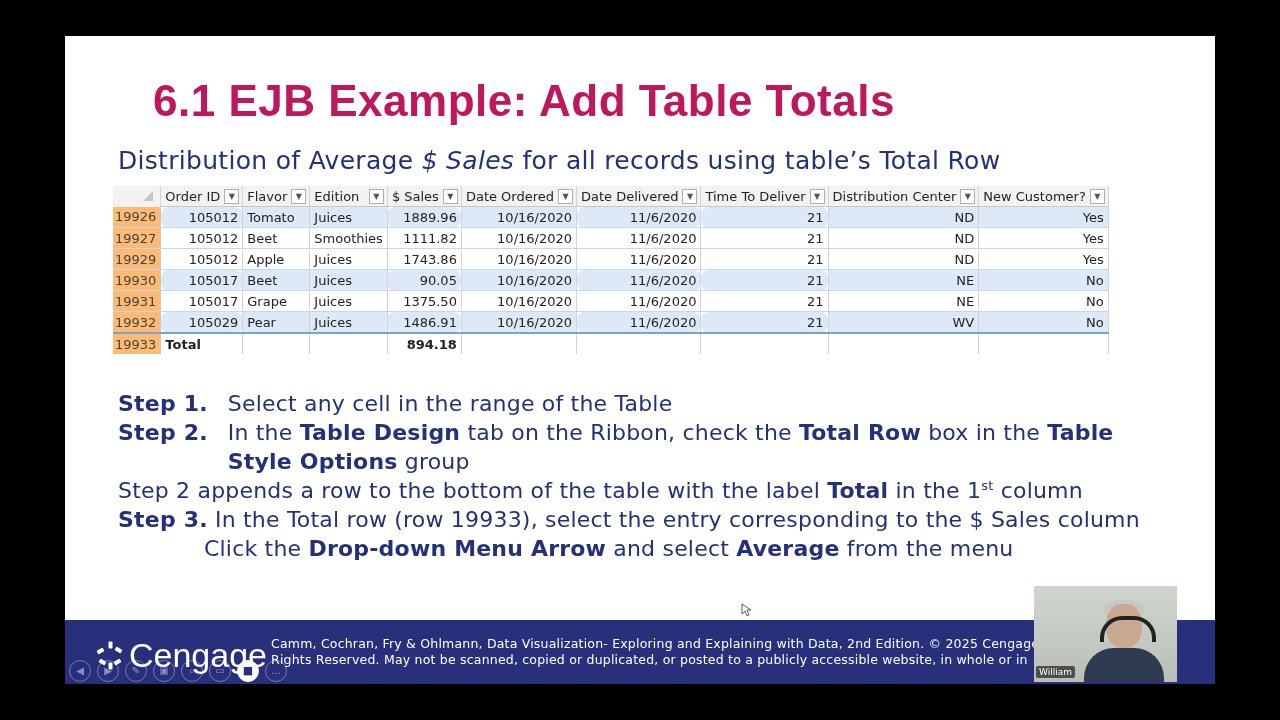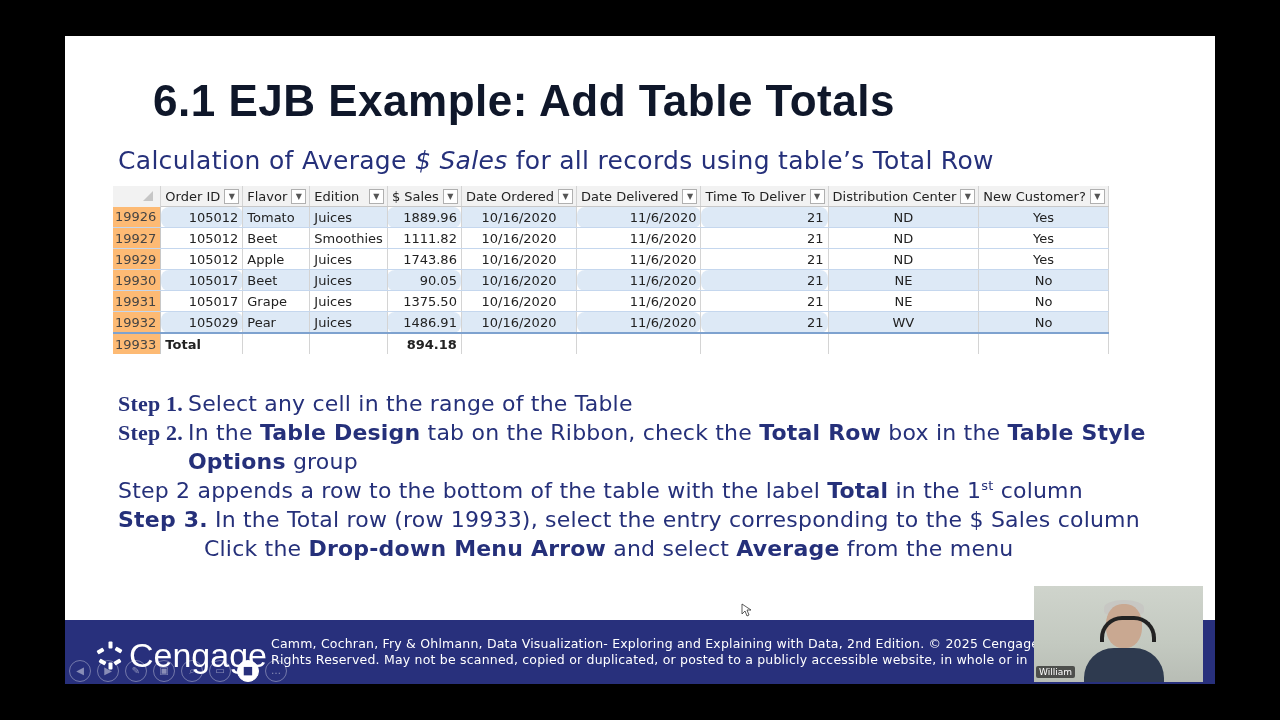--- a/index.html
+++ b/index.html
@@ -1,67 +1,67 @@
 <!DOCTYPE html>
 <html><head>
 <meta charset="utf-8">
 <style>
   html, body { margin:0; padding:0; }
   body { width:1280px; height:720px; background:#000; position:relative; overflow:hidden; font-family:"DejaVu Sans", sans-serif; }
   .slide { position:absolute; left:65px; top:36px; width:1150px; height:648px; background:#fff; overflow:hidden; }
-  .title { position:absolute; left:0; top:40px; width:918px; text-align:center; font-family:"Liberation Sans", sans-serif; font-weight:bold; font-size:44px; color:#0f172a; letter-spacing:0.5px; }
+  .title { position:absolute; left:0; top:40px; width:918px; text-align:center; font-family:"Liberation Sans", sans-serif; font-weight:bold; font-size:44px; color:#be185d; letter-spacing:0.5px; }
   .subtitle { position:absolute; left:53px; top:110px; font-size:25px; color:#25307a; white-space:nowrap; letter-spacing:0.3px; }
   .subtitle i { font-style:italic; }
 
   .xl { position:absolute; left:48px; top:150px; width:991px; border-collapse:collapse; font-family:"DejaVu Sans", sans-serif; font-size:13px; color:#222; background:#fff; }
   .xl td, .xl th { height:20px; padding:0 4px; border-right:1px solid #d4d4d4; white-space:nowrap; }
   .xl th { font-weight:normal; text-align:left; background:#f2f2f2; border-bottom:1px solid #c8c8c8; position:relative; padding-right:22px; }
   .xl th .dd { position:absolute; right:3px; top:3px; width:13px; height:13px; border:1px solid #b0b0b0; background:#fff; font-size:8px; line-height:13px; text-align:center; color:#555; }
   .xl .rh { background:#fdba74; color:#444; text-align:right; width:44px; padding:0 4px 0 2px; border-right:1px solid #c8c8c8; }
   .xl .corner { background:#f2f2f2; width:44px; padding:0; }
   .corner-tri { width:0; height:0; border-left:10px solid transparent; border-bottom:10px solid #c6c6c6; margin-left:30px; }
   .xl tr.band td:not(.rh) { background:#dde9f6; }
   .xl tr.data td { border-bottom:1px solid #c5d7ee; }
   .xl tr.total td { border-top:2px solid #7ea2cf; font-weight:bold; }
   .xl tr.total td.rh { font-weight:normal; }
   .r { text-align:right;border-radius:8px; }
-  .c { text-align:center;margin-left:47px; }
+  .c { text-align:right;margin-left:47px; }
 
   .steps { position:absolute; left:53px; top:353px; width:1060px; font-size:22px; color:#25307a; line-height:29px; letter-spacing:0.2px; }
   .steps b { font-weight:bold; }
   .step { display:flex; }
-  .step .lbl { font-weight:bold; white-space:nowrap; margin-right:5px;font-family:Liberation Serif, serif; }
+  .step .lbl { font-weight:bold; white-space:nowrap; margin-right:20px; }
   .note { }
   .indent { padding-left:86px; }
   sup { font-size:13px; line-height:0; }
 
   .footer { position:absolute; left:0; top:584px; width:1150px; height:64px; background:#28307c; }
   .logo { position:absolute; left:32px; top:16px; color:#fff; font-family:"Liberation Sans", sans-serif; font-size:34px; display:flex; align-items:center; }
   .logo .mark { width:26px; height:26px; position:relative; margin-right:6px; }
   .logo .mark span { position:absolute; width:7px; height:4px; background:#fff; border-radius:1px; }
   .copyright { position:absolute; left:206px; top:16px; color:#fff; font-size:12.5px; line-height:16px; white-space:nowrap; letter-spacing:0.2px; }
 
   .ctrls { position:absolute; left:4px; top:40px; display:flex; gap:6px; align-items:center; }
   .ctrl { width:20px; height:20px; border-radius:50%; border:1px solid rgba(255,255,255,0.35); color:rgba(255,255,255,0.45); font-size:10px; line-height:20px; text-align:center; }
   .ctrl.cam { background:#fff; color:#28307c; border-color:#fff; font-size:11px; }
 
-  .video { position:absolute; left:1034px; top:586px; width:169px; height:96px; background:linear-gradient(180deg,#cfd4cc 0%,#c3c9c0 60%,#b8bdb5 100%); overflow:hidden; }
+  .video { position:absolute; left:1034px; top:586px; width:143px; height:96px; background:linear-gradient(180deg,#cfd4cc 0%,#c3c9c0 60%,#b8bdb5 100%); overflow:hidden; }
   .video .head { position:absolute; left:72px; top:18px; width:36px; height:44px; border-radius:45%; background:#c9a891; }
   .video .hair { position:absolute; left:70px; top:14px; width:40px; height:16px; border-radius:50% 50% 30% 30%; background:#c7c7c3; }
   .video .phones { position:absolute; left:66px; top:30px; width:48px; height:22px; border:4px solid #222; border-bottom:none; border-radius:22px 22px 0 0; }
   .video .body { position:absolute; left:50px; top:62px; width:80px; height:40px; border-radius:30px 30px 0 0; background:#2e3a4f; }
   .video .name { position:absolute; left:2px; bottom:4px; background:rgba(40,40,40,0.75); color:#fff; font-size:9px; padding:1px 3px; border-radius:2px; }
   .cursor-svg { position:absolute; left:741px; top:603px; }
 </style>
 </head>
 <body>
 
 <div class="slide">
   <div class="title">6.1 EJB Example: Add Table Totals</div>
-  <div class="subtitle"><span>Calculation of Average </span><i>$ Sales</i><span> for all records using table’s Total Row</span></div>
+  <div class="subtitle"><span>Distribution of Average </span><i>$ Sales</i><span> for all records using table’s Total Row</span></div>
 
   <table class="xl">
     <thead>
       <tr>
         <td class="corner">
             <div class="corner-tri"></div>
           </td>
         <th><span>Order ID</span><span class="dd">▼</span></th>
         <th style="width:52px"><span>Flavor</span><span class="dd">▼</span></th>
         <th><span>Edition</span><span class="dd">▼</span></th>

